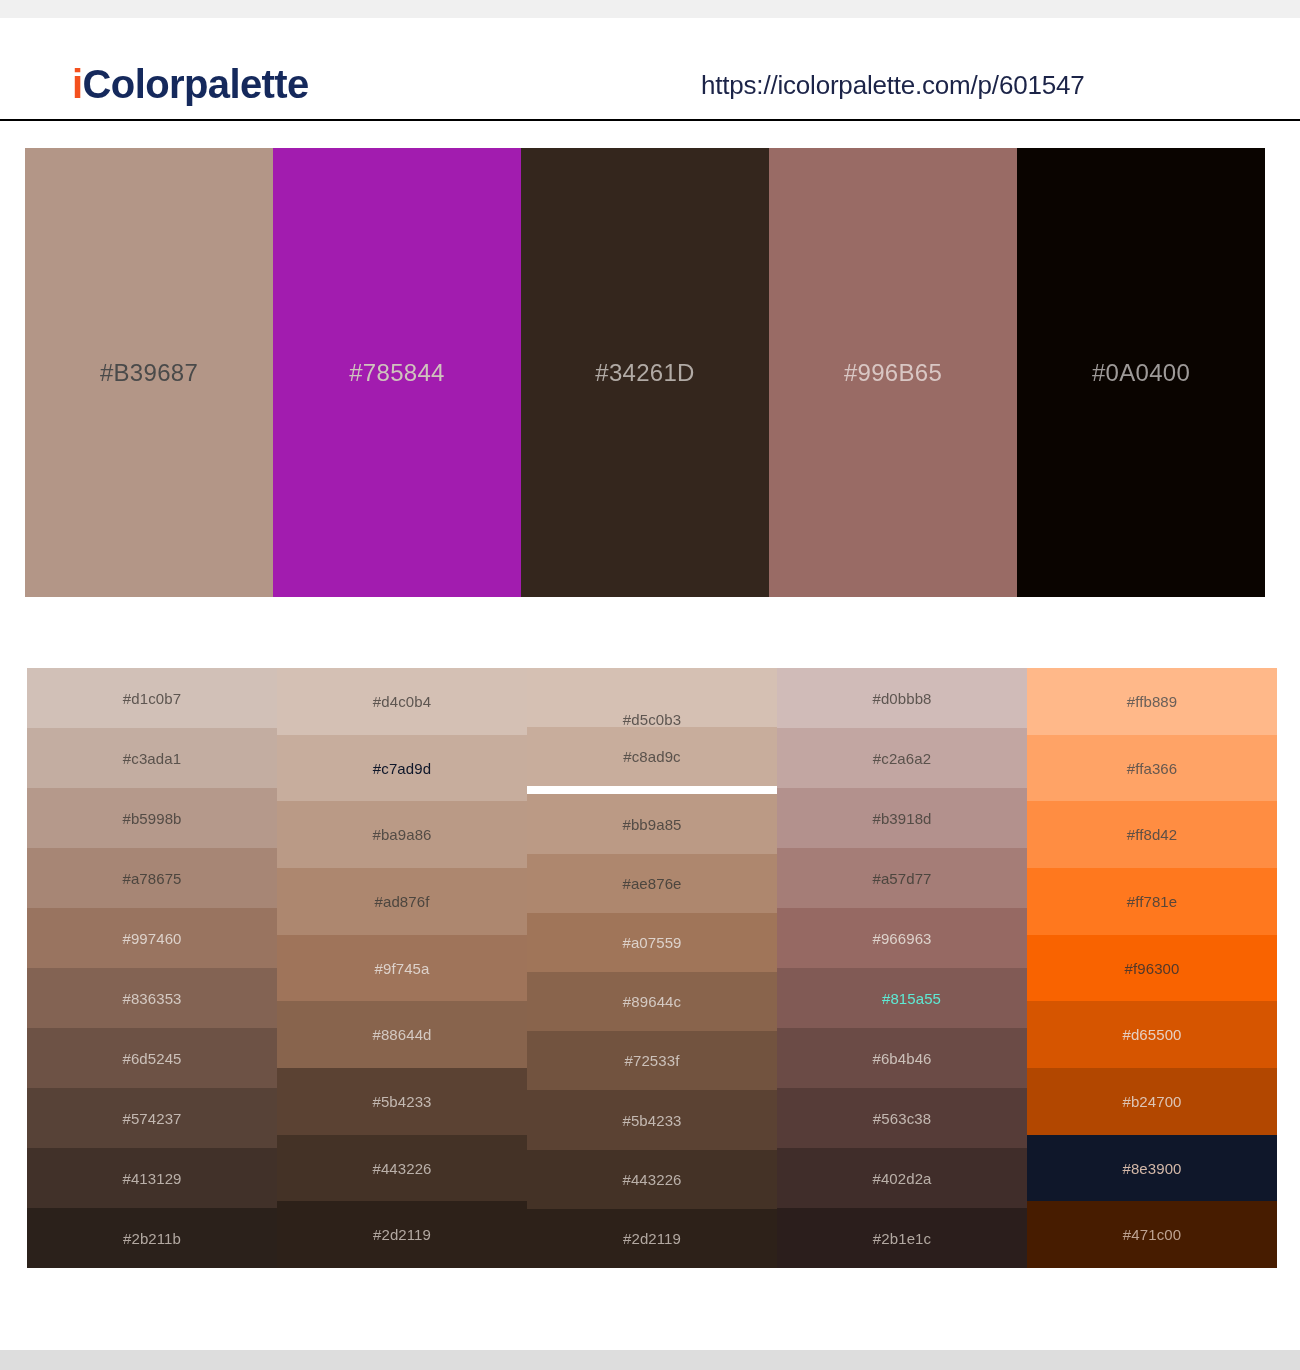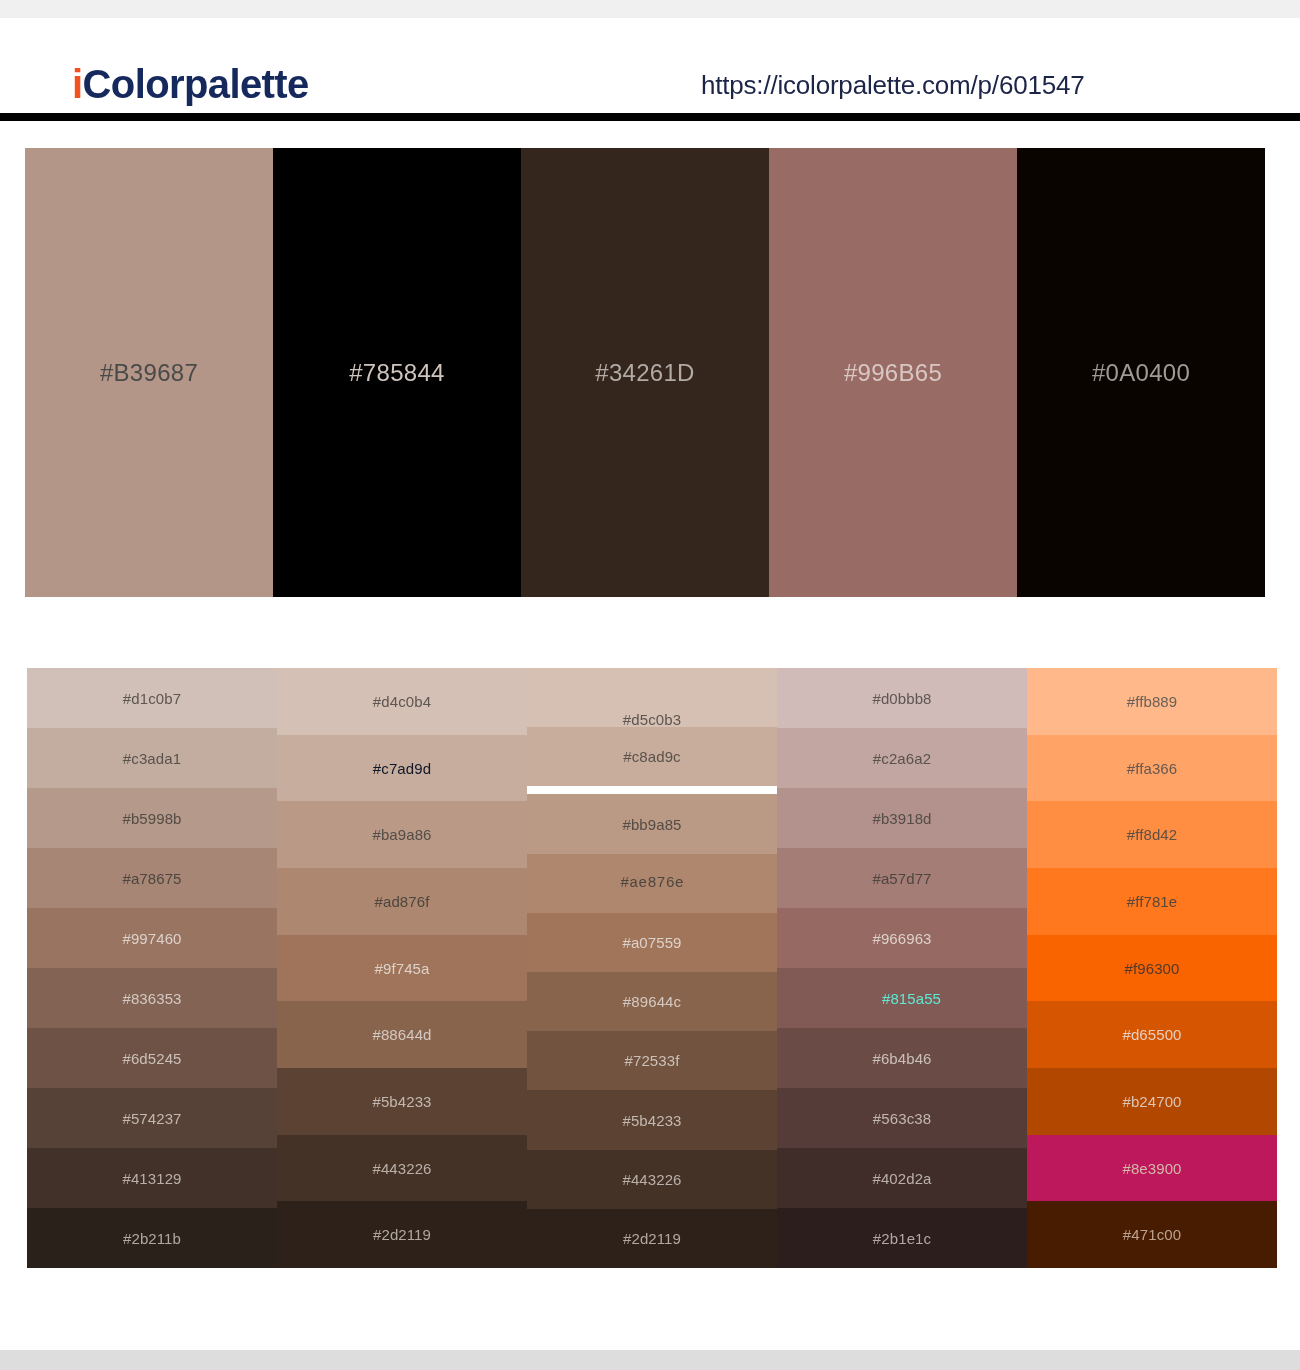--- a/index.html
+++ b/index.html
@@ -29,21 +29,21 @@
     background: #f0f0f0;
   }
 
   
   .site-header {
     position: absolute;
     left: 0; top: 18px;
     width: 1300px;
     height: 103px;
     background: #ffffff;
-    border-bottom: 8px solid #000000;
+    border-bottom: 2px solid #000000;
   }
 
   .logo {
     position: absolute;
     left: 72px;
     top: 46px;
     font-size: 40px;
     font-weight: bold;
     letter-spacing: -0.6px;
     line-height: 1;
@@ -135,21 +135,21 @@
     <div class="logo">
       <span class="logo-i">i</span><span class="logo-rest">Colorpalette</span>
     </div>
     <div class="page-url">https://icolorpalette.com/p/601547</div>
   </div>
 
   <div class="swatch-strip" id="swatch-strip">
       <div class="swatch" style="background: rgb(179, 150, 135);">
         <span class="swatch-label" style="color: rgb(74, 74, 74);">#B39687</span>
       </div>
-      <div class="swatch" style="background: #000000;">
+      <div class="swatch" style="background: #a21caf;">
         <span class="swatch-label" style="color: rgb(207, 196, 189);">#785844</span>
       </div>
       <div class="swatch" style="background: rgb(52, 38, 29);">
         <span class="swatch-label" style="color: rgb(177, 170, 165);">#34261D</span>
       </div>
       <div class="swatch" style="background: rgb(153, 107, 101);">
         <span class="swatch-label" style="color: rgb(217, 199, 196);">#996B65</span>
       </div>
       <div class="swatch" style="background: rgb(10, 4, 0);">
         <span class="swatch-label" style="color: rgb(158, 154, 152);">#0A0400</span>
@@ -222,21 +222,21 @@
         <div class="shade-cell" style="background: rgb(213, 192, 179); align-items: flex-end;">
           <span class="shade-label" style="color: rgb(94, 86, 81);">#d5c0b3</span>
         </div>
         <div class="shade-cell" style="background: rgb(200, 173, 156);">
           <span class="shade-label" style="color: rgb(90, 82, 76);">#c8ad9c</span>
         </div>
         <div class="shade-cell" style="background: rgb(187, 154, 133); margin-top: 8px;">
           <span class="shade-label" style="color: rgb(84, 76, 70);">#bb9a85</span>
         </div>
         <div class="shade-cell" style="background: rgb(174, 135, 110);">
-          <span class="shade-label" style="color: rgb(77, 70, 63); font-family: Liberation Mono, monospace;">#ae876e</span>
+          <span class="shade-label" style="color: rgb(77, 70, 63);">#ae876e</span>
         </div>
         <div class="shade-cell" style="background: rgb(160, 117, 89);">
           <span class="shade-label" style="color: rgb(221, 210, 203);">#a07559</span>
         </div>
         <div class="shade-cell" style="background: rgb(137, 100, 76);">
           <span class="shade-label" style="color: rgb(212, 201, 194);">#89644c</span>
         </div>
         <div class="shade-cell" style="background: rgb(114, 83, 63);">
           <span class="shade-label" style="color: rgb(203, 192, 185);">#72533f</span>
         </div>
@@ -297,21 +297,21 @@
         </div>
         <div class="shade-cell" style="background: rgb(249, 99, 0);">
           <span class="shade-label" style="color: rgb(83, 57, 42);">#f96300</span>
         </div>
         <div class="shade-cell" style="background: rgb(214, 85, 0);">
           <span class="shade-label" style="color: rgb(230, 207, 192);">#d65500</span>
         </div>
         <div class="shade-cell" style="background: rgb(178, 71, 0);">
           <span class="shade-label" style="color: rgb(221, 196, 180);">#b24700</span>
         </div>
-        <div class="shade-cell" style="background: #be185d;">
+        <div class="shade-cell" style="background: #0f172a;">
           <span class="shade-label" style="color: rgb(211, 184, 168);">#8e3900</span>
         </div>
         <div class="shade-cell" style="background: rgb(71, 28, 0);">
           <span class="shade-label" style="color: rgb(189, 162, 145);">#471c00</span>
         </div>
       </div>
     </div>
 
   <div class="footer-band"></div>
 

